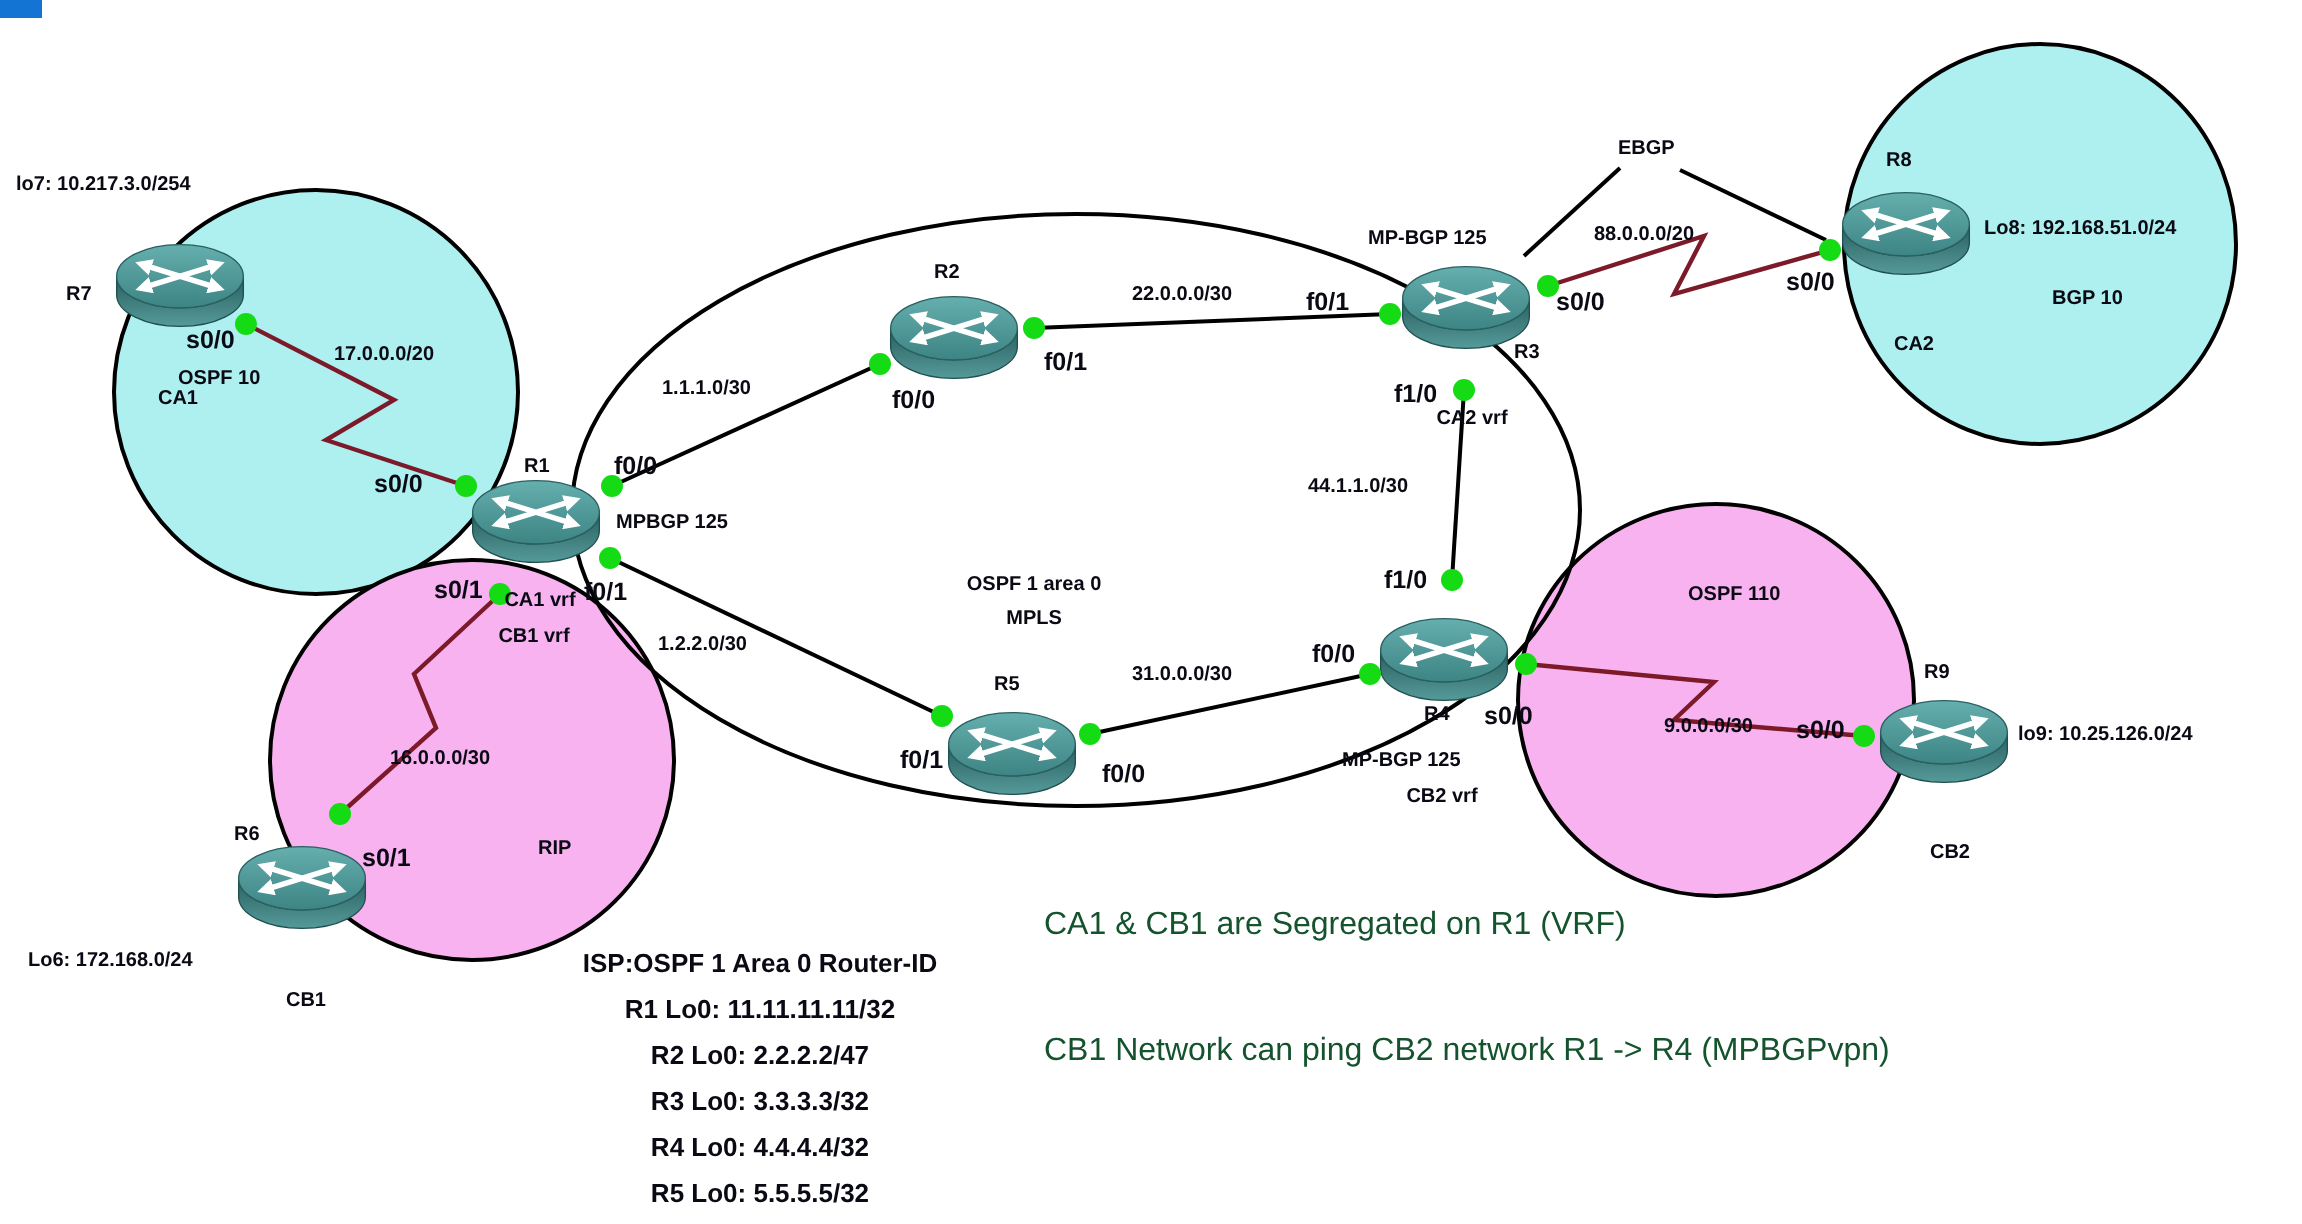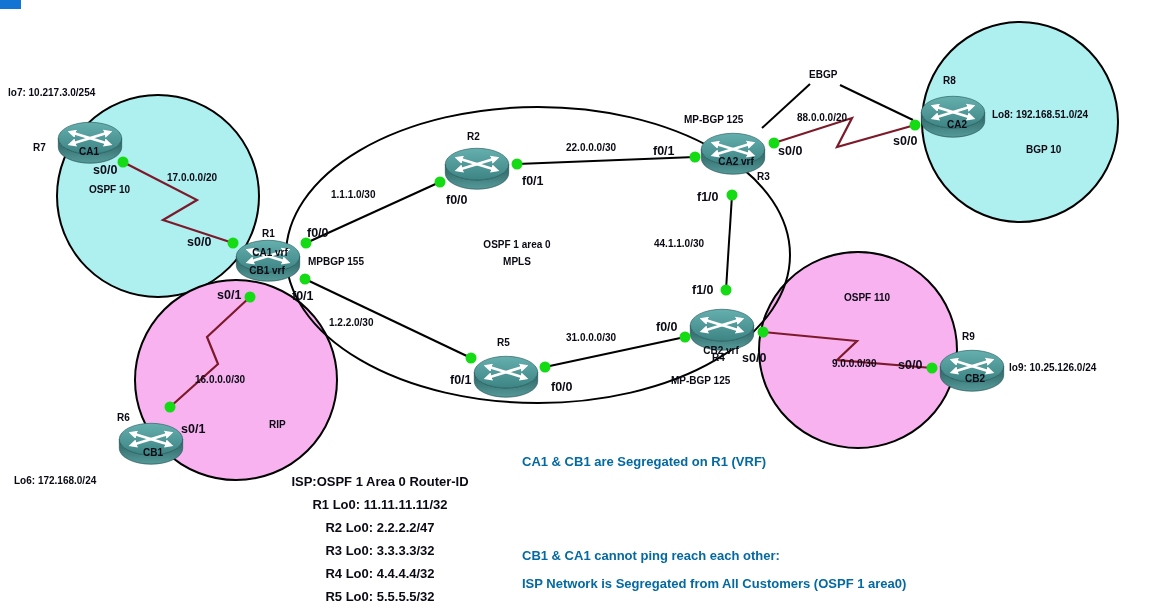--- a/index.html
+++ b/index.html
@@ -1,22 +1,22 @@
 <!DOCTYPE html>
 <html><head>
 <meta charset="utf-8">
 <style>
   html,body{margin:0;padding:0;background:#fff;}
   #canvas{position:relative;width:1151px;height:612px;background:#fff;overflow:hidden;
           font-family:"Liberation Sans",sans-serif;}
   #net-svg{position:absolute;left:0;top:0;}
   .lbl{position:absolute;font-weight:bold;font-size:10px;color:#0a0a14;white-space:pre;line-height:14px;}
   .port{font-size:12.5px;}
-  .ctr{transform:translateX(-50%);text-align:left;}
-  .note{position:absolute;font-weight:bold;font-size:13px;color:#0369a1;white-space:pre;}
+  .ctr{transform:translateX(-50%);text-align:left;margin-top:48px;}
+  .note{position:absolute;font-weight:normal;font-size:16px;color:#14532d;white-space:pre;}
   #notes-left{position:absolute;left:380px;top:474px;transform:translateX(-50%);
               display:flex;flex-direction:column;gap:8px;align-items:center;
               font-weight:bold;font-size:13px;color:#0a0a14;white-space:pre;}
   #win-frag{position:absolute;left:0;top:0;width:21px;height:9px;background:#1474d4;}
 </style>
 </head>
 <body>
 
 <div id="canvas">
 
@@ -125,21 +125,21 @@
 
   <div class="lbl ctr" style="left:89px;top:145px">CA1</div>
   <div class="lbl ctr" style="left:153px;top:446px">CB1</div>
   <div class="lbl ctr" style="left:957px;top:118px">CA2</div>
   <div class="lbl ctr" style="left:975px;top:372px">CB2</div>
   <div class="lbl ctr" style="left:736px;top:155px">CA2 vrf</div>
   <div class="lbl ctr" style="left:721px;top:344px">CB2 vrf</div>
   <div class="lbl ctr" style="left:270px;top:246px">CA1 vrf</div>
   <div class="lbl ctr" style="left:267px;top:264px">CB1 vrf</div>
 
-  <div class="lbl" style="left:308px;top:255px">MPBGP 155</div>
+  <div class="lbl" style="left:308px;top:255px">MPBGP 125</div>
   <div class="lbl" style="left:684px;top:113px">MP-BGP 125</div>
   <div class="lbl" style="left:671px;top:374px">MP-BGP 125</div>
 
   <div class="lbl" style="left:8px;top:86px">lo7: 10.217.3.0/254</div>
   <div class="lbl" style="left:14px;top:474px">Lo6: 172.168.0/24</div>
   <div class="lbl" style="left:992px;top:108px">Lo8: 192.168.51.0/24</div>
   <div class="lbl" style="left:1009px;top:361px">lo9: 10.25.126.0/24</div>
 
   <div class="lbl" style="left:89px;top:183px">OSPF 10</div>
   <div class="lbl" style="left:269px;top:418px">RIP</div>
@@ -181,16 +181,15 @@
   <div id="notes-left">
     <div>ISP:OSPF 1 Area 0 Router-ID</div>
     <div>R1 Lo0: 11.11.11.11/32</div>
     <div>R2 Lo0: 2.2.2.2/47</div>
     <div>R3 Lo0: 3.3.3.3/32</div>
     <div>R4 Lo0: 4.4.4.4/32</div>
     <div>R5 Lo0: 5.5.5.5/32</div>
   </div>
 
   <div class="note" style="left:522px;top:454px">CA1 &amp; CB1 are Segregated on R1 (VRF)</div>
-  <div class="note" style="left:522px;top:548px">CB1 &amp; CA1 cannot ping reach each other:</div>
-  <div class="note" style="left:522px;top:576px">ISP Network is Segregated from All Customers (OSPF 1 area0)</div>
+  <div class="note" style="left:522px;top:517px">CB1 Network can ping CB2 network R1 -&gt; R4 (MPBGPvpn)</div>
 
 </div>
 
 </body></html>

